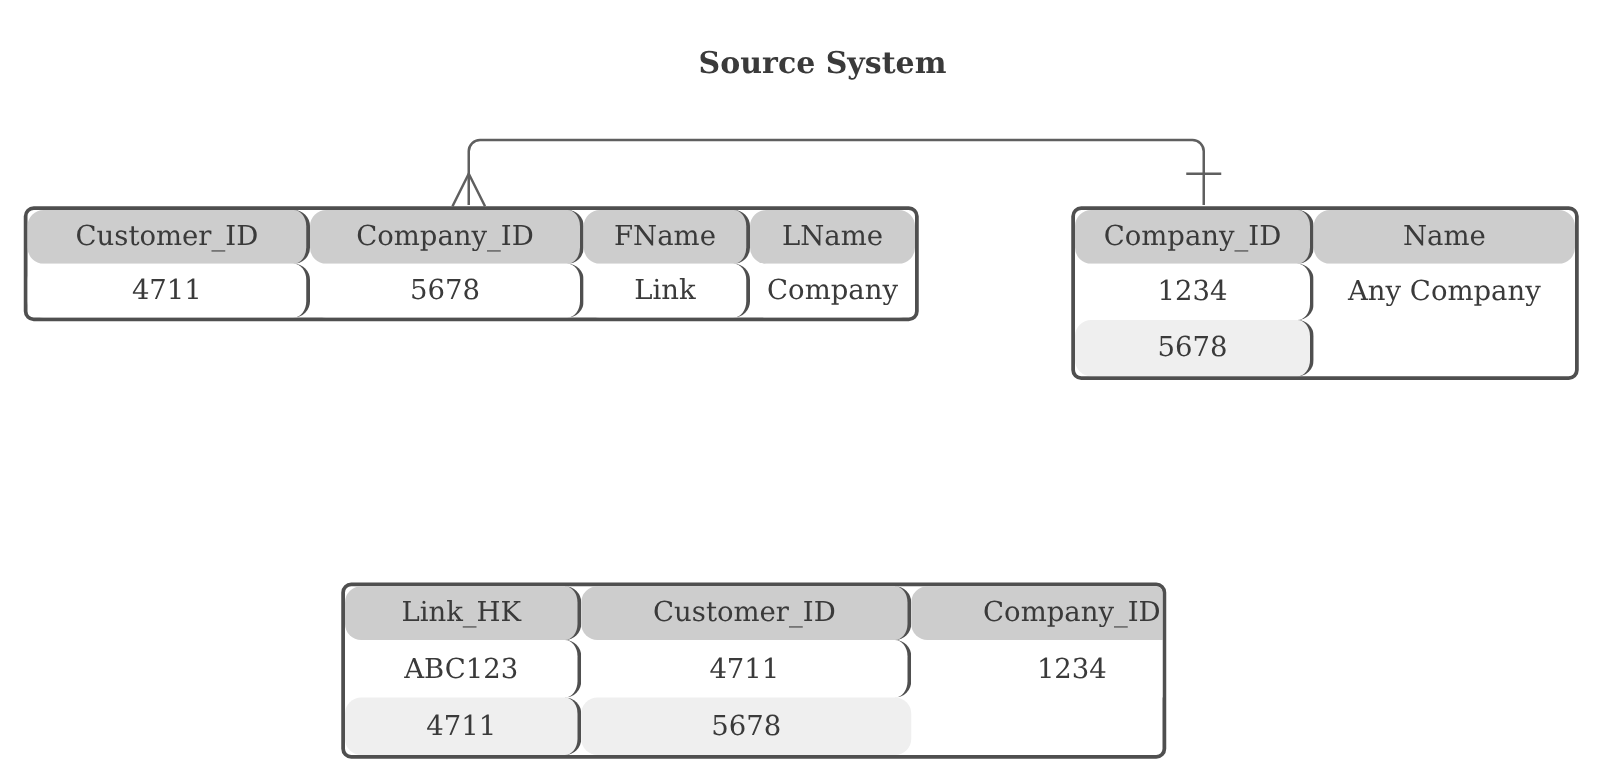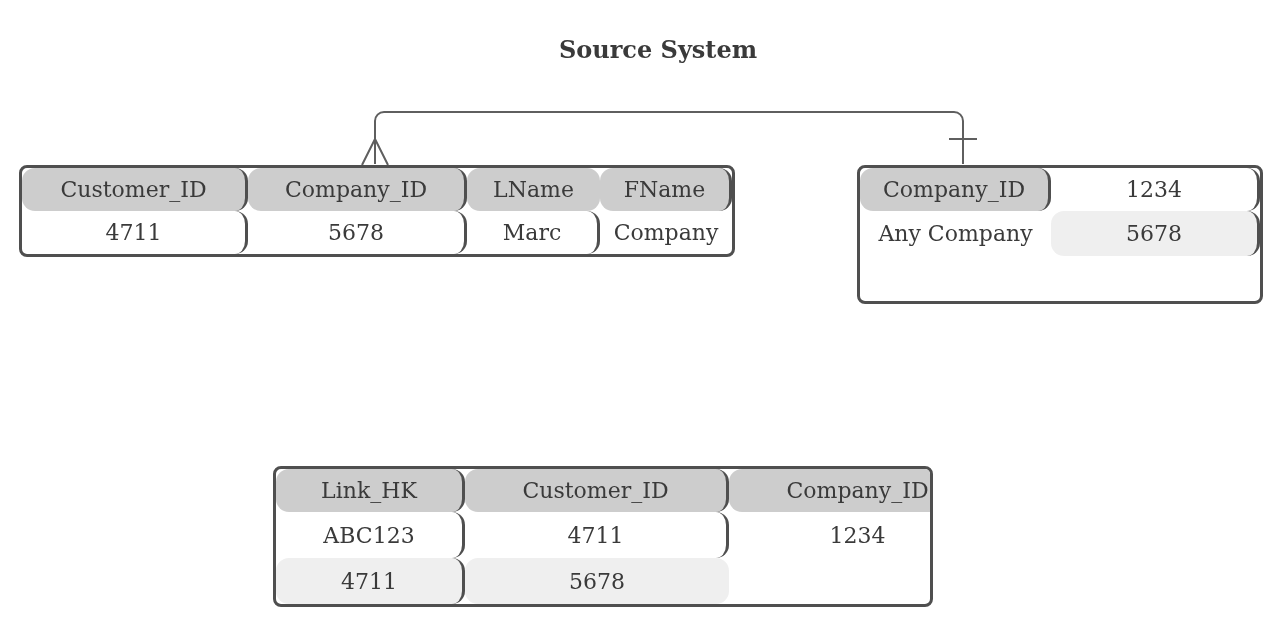--- a/index.html
+++ b/index.html
@@ -81,30 +81,31 @@
 
   <svg id="connector-svg" width="1280" height="626">
     <path d="M 375 164 L 375 121 A 9 9 0 0 1 384 112 L 954 112 A 9 9 0 0 1 963 121 L 963 164" fill="none" stroke="#5f5f5f" stroke-width="2"></path>
     <path d="M 362 165 L 375 139 L 388 165" fill="none" stroke="#5f5f5f" stroke-width="2"></path>
     <path d="M 949 139 L 977 139" fill="none" stroke="#5f5f5f" stroke-width="2"></path>
   </svg>
 
   <div class="db-table" id="customer-table">
     <div class="cell header">Customer_ID</div>
     <div class="cell header">Company_ID</div>
+    <div class="cell header">FName</div>
     <div class="cell header last">LName</div>
-    <div class="cell header">FName</div>
     <div class="cell row-odd">4711</div>
     <div class="cell row-odd">5678</div>
-    <div class="cell row-odd">Marc</div>
+    <div class="cell row-odd">Link</div>
     <div class="cell row-odd last">Company</div>
   </div>
 
   <div class="db-table" id="company-table">
     <div class="cell header">Company_ID</div>
+    <div class="cell header last">Name</div>
     <div class="cell row-odd">1234</div>
     <div class="cell row-odd last">Any Company</div>
     <div class="cell row-even">5678</div>
   </div>
 
   <div class="db-table" id="link-table">
     <div class="cell header">Link_HK</div>
     <div class="cell header">Customer_ID</div>
     <div class="cell header last">Company_ID</div>
     <div class="cell row-odd">ABC123</div>

